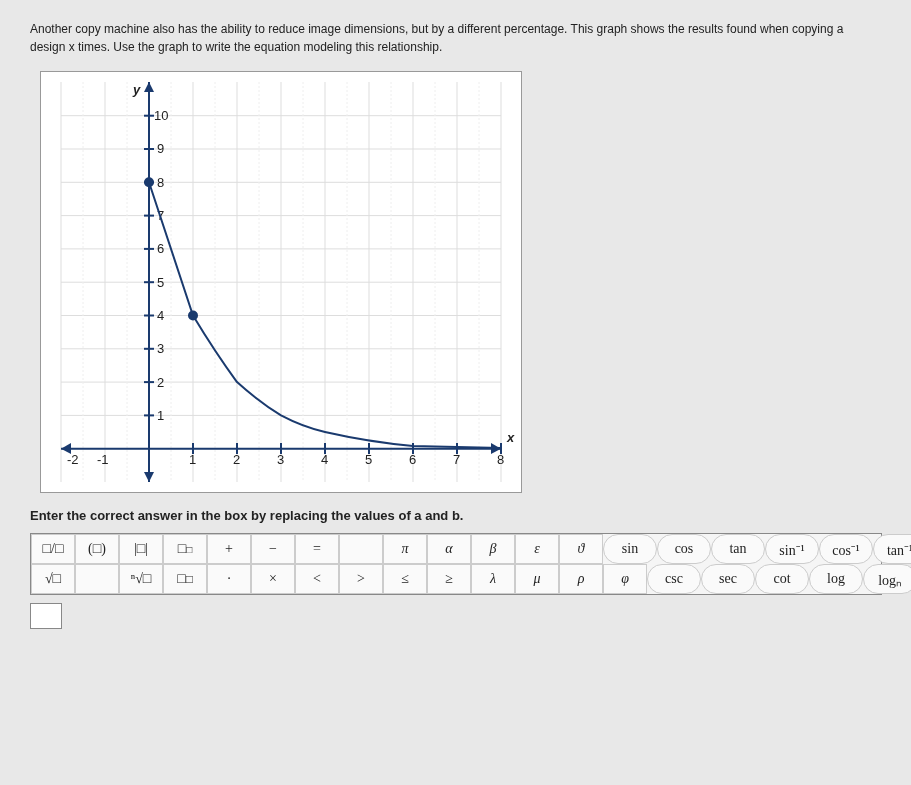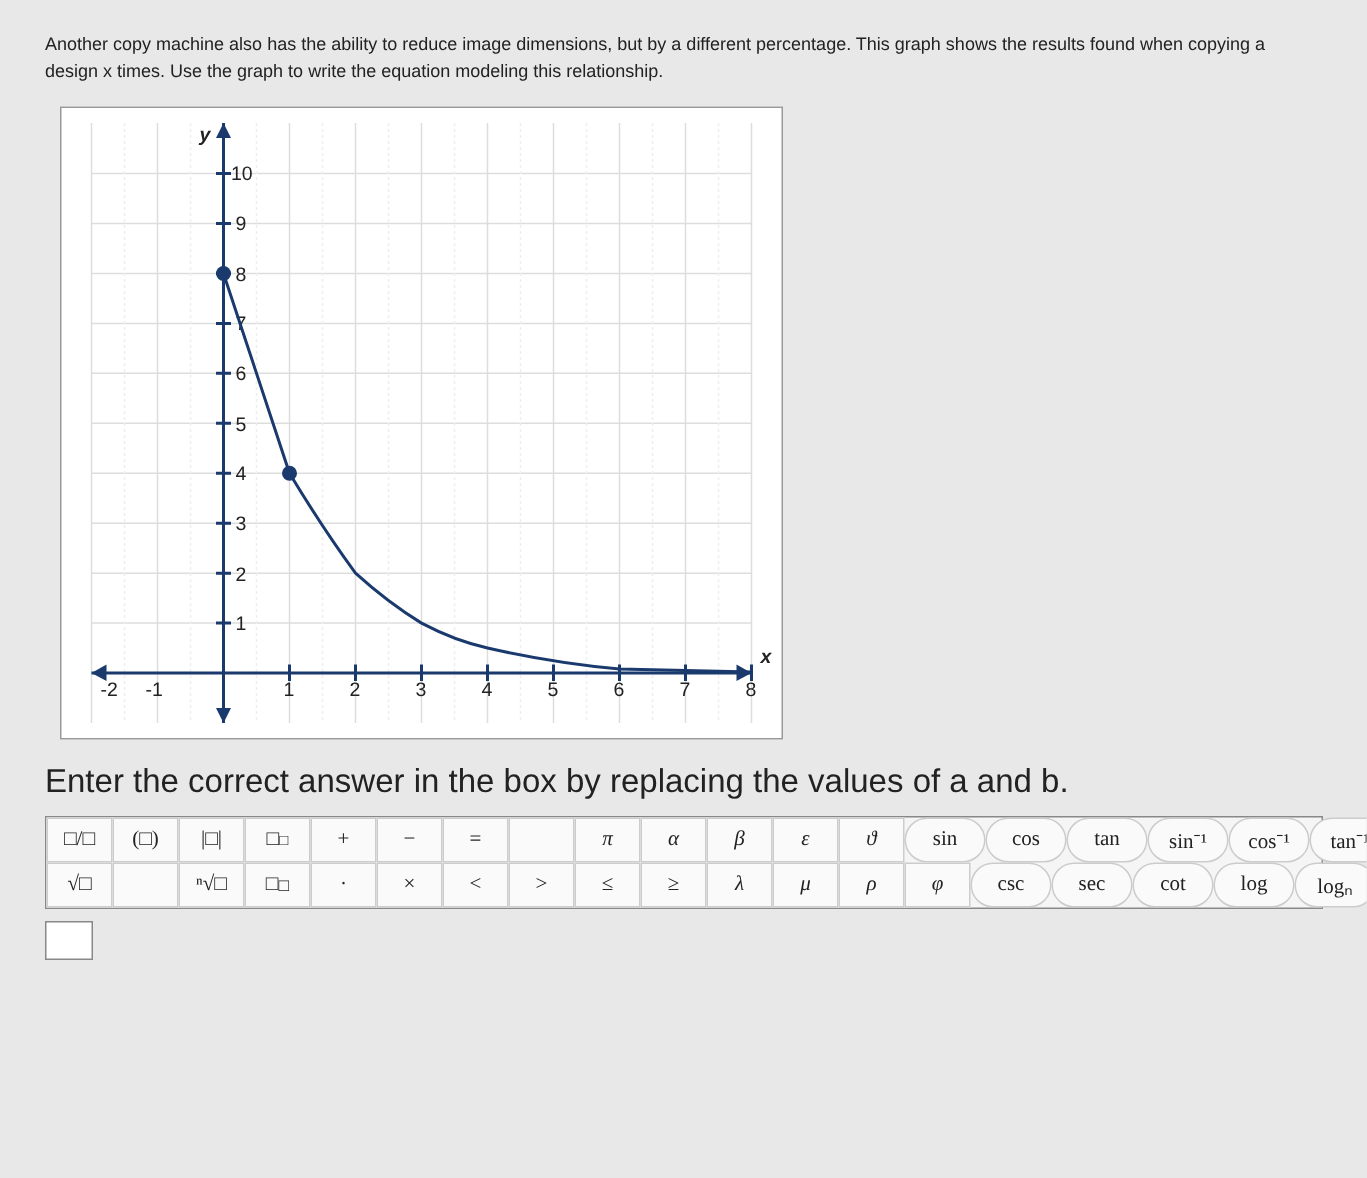--- a/index.html
+++ b/index.html
@@ -23,22 +23,23 @@
     height: 420px;
     position: relative;
     margin-bottom: 15px;
     margin-left: 10px;
   }
   .chart-svg {
     width: 100%;
     height: 100%;
   }
   .instruction {
-    font-size: 22px;
+    font-size: 13px;
     margin: 15px 0 10px 0;
+    font-weight: bold;
   }
   .math-toolbar {
     border: 1px solid #888;
     background: #f5f5f5;
     width: 850px;
   }
   .toolbar-row {
     display: flex;
   }
   .toolbar-cell {

